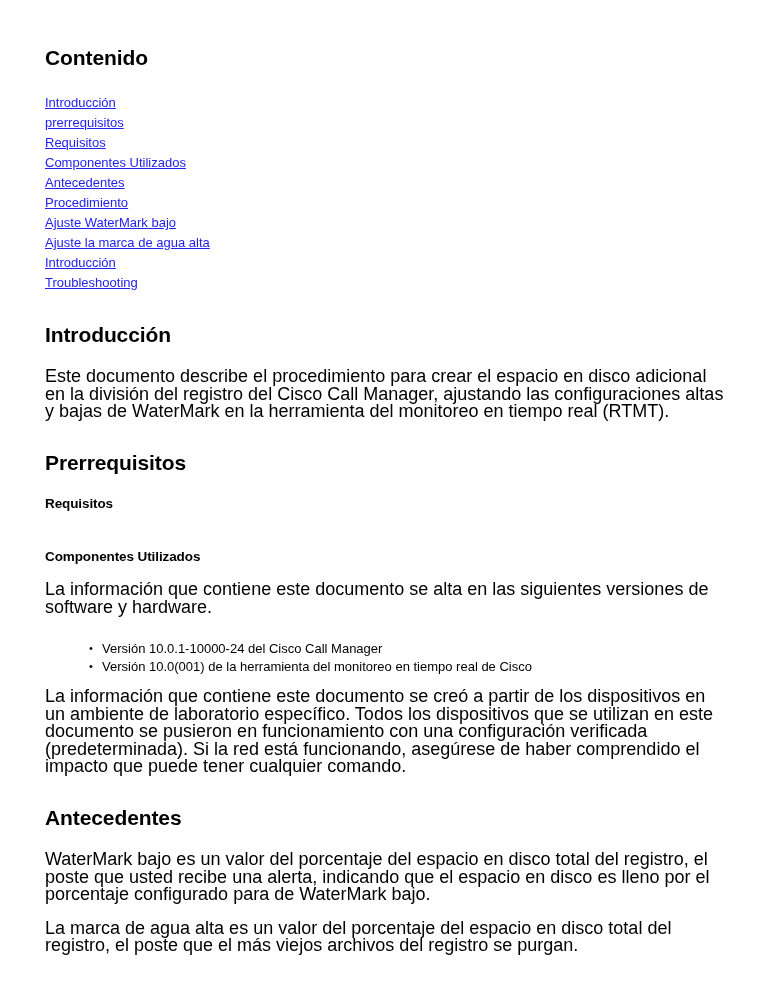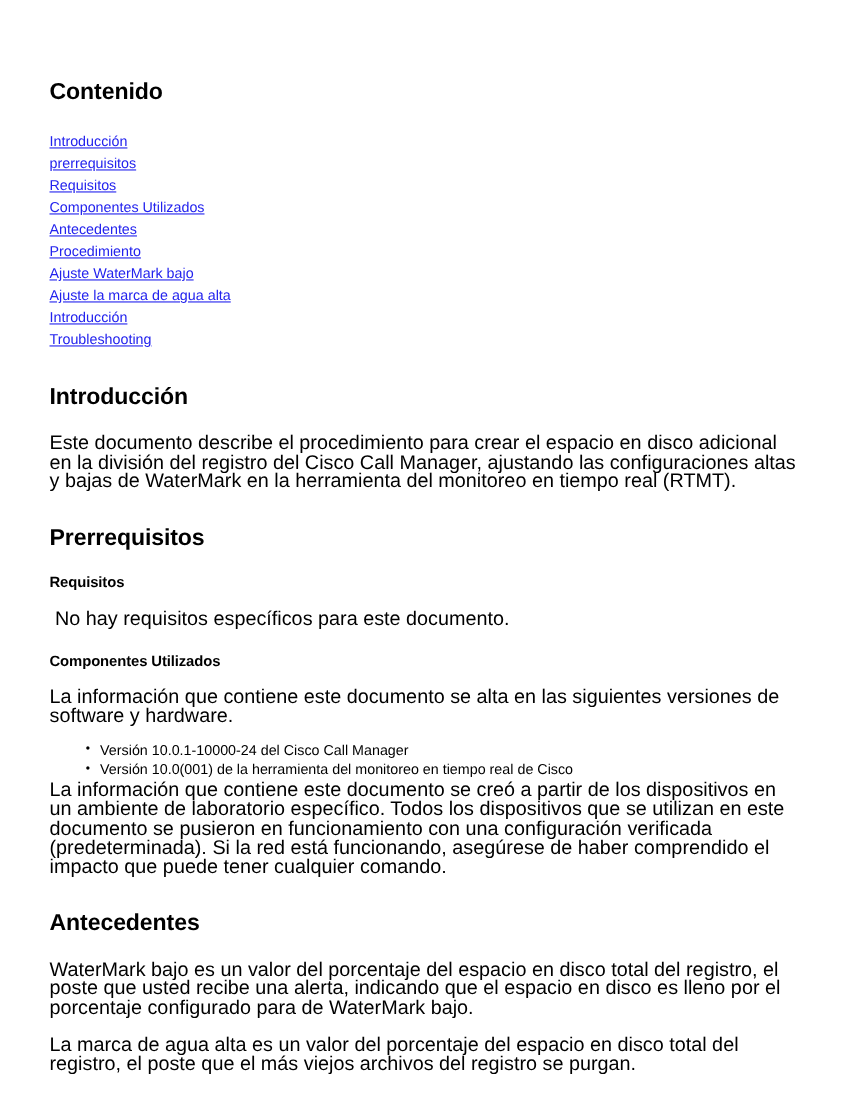--- a/index.html
+++ b/index.html
@@ -10,21 +10,21 @@
   }
   body {
     width: 768px;
     min-height: 994px;
     font-family: "Liberation Sans", sans-serif;
     color: #000000;
     -webkit-font-smoothing: antialiased;
   }
 
   .page {
-    padding: 71px 38px 0 45px;
+    padding: 45px 38px 0 45px;
     box-sizing: border-box;
     width: 768px;
   }
 
   
   h1.doc-h1 {
     font-size: 21px;
     line-height: 1.2;
     font-weight: bold;
     margin: 0 0 0 0;
@@ -70,21 +70,21 @@
   .spacer-md { height: 21px; }
   .spacer-sm { height: 16px; }
   .spacer-xs { height: 12px; }
 
   p.indented {
     padding-left: 5px;
   }
 
   
   ul.bullets {
-    margin: 1px;
+    margin: 12px;
     padding: 0 0 0 45px;
     list-style: none;
   }
   ul.bullets li {
     font-size: 13px;
     line-height: 18px;
     position: relative;
   }
   ul.bullets li::before {
     content: "\2022";
@@ -124,21 +124,20 @@
 
   <div class="spacer-lg"></div>
 
   <section>
     <h2 class="doc-h2">Prerrequisitos</h2>
 
     <div class="spacer-md"></div>
 
     <h3 class="doc-h3">Requisitos</h3>
     <div class="spacer-sm"></div>
-    <p class="body-text indented">No hay requisitos específicos para este documento.</p>
 
     <div class="spacer-md"></div>
 
     <h3 class="doc-h3">Componentes Utilizados</h3>
     <div class="spacer-sm"></div>
     <p class="body-text">La información que contiene este documento se alta en las siguientes versiones de software y hardware.</p>
 
     <div class="spacer-xs"></div>
 
     <ul class="bullets">

